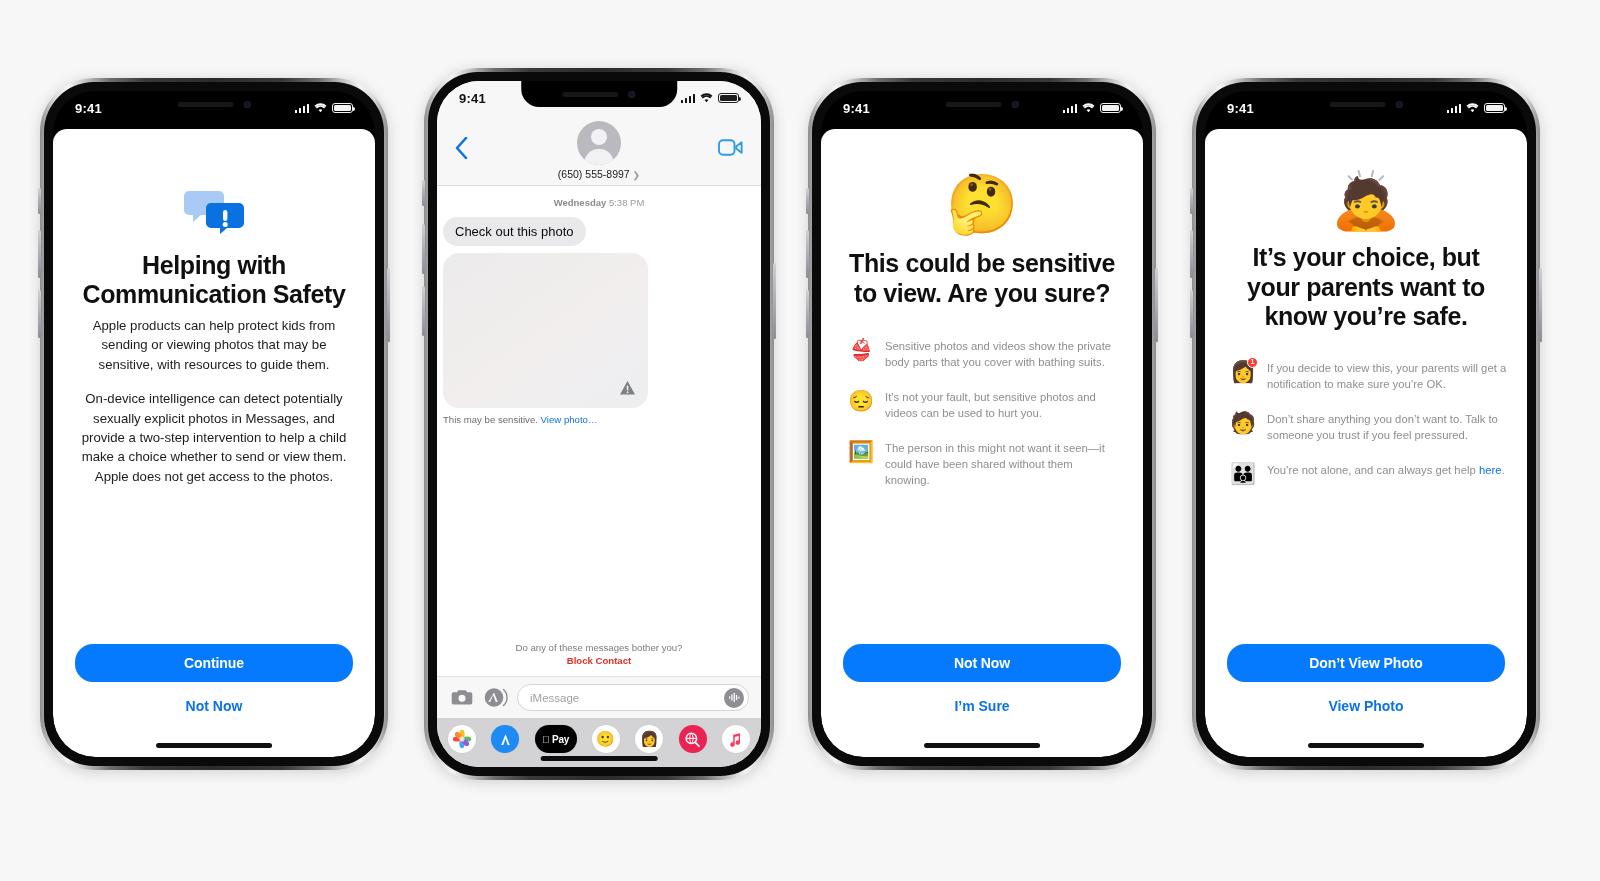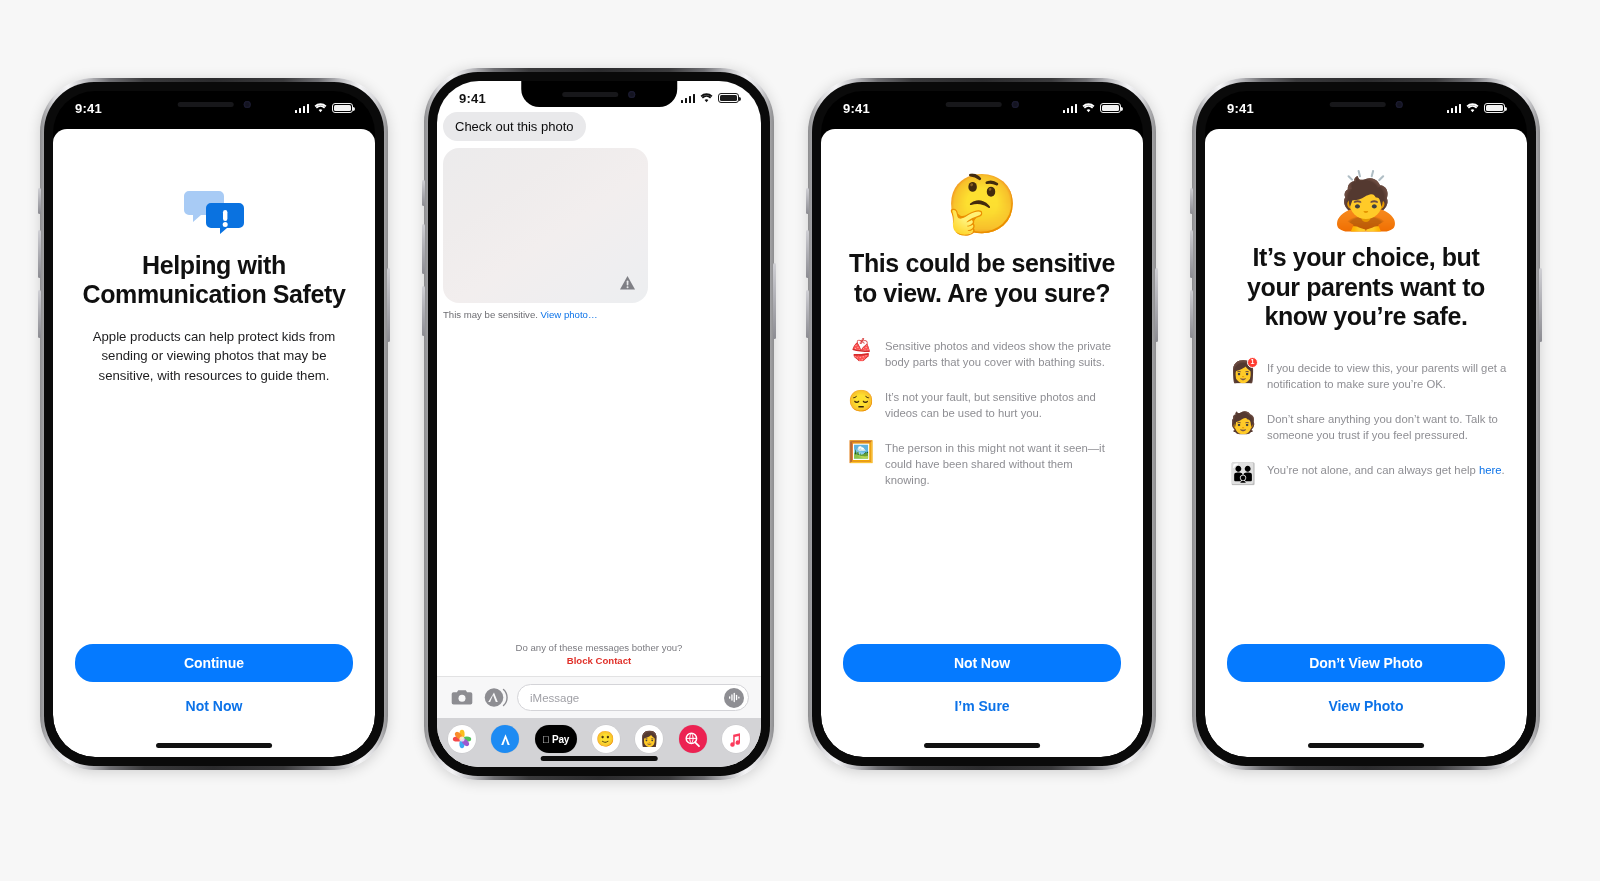--- a/index.html
+++ b/index.html
@@ -312,22 +312,23 @@
           <div style="padding-top:58px;" class="pad">
             <div class="hero-emoji">
               <svg width="62" height="48" viewBox="0 0 62 48" style="display:block;margin:0 auto;">
                 <path d="M6 4h30a5 5 0 0 1 5 5v14a5 5 0 0 1-5 5H18l-8 7v-7H6a5 5 0 0 1-5-5V9a5 5 0 0 1 5-5z" fill="#a8cbf5"></path>
                 <path d="M28 16h28a5 5 0 0 1 5 5v15a5 5 0 0 1-5 5H44l-7 6v-6h-9a5 5 0 0 1-5-5V21a5 5 0 0 1 5-5z" fill="#0a72e0"></path>
                 <rect x="40" y="23" width="4.4" height="11" rx="2.2" fill="#fff"></rect>
                 <circle cx="42.2" cy="37.5" r="2.5" fill="#fff"></circle>
               </svg>
             </div>
             <div class="title" style="font-size:25px; line-height:1.16; margin-top:16px;">Helping with Communication Safety</div>
-            <div style="margin-top:18px;">
+            <div style="margin-top:7px;">
               <p class="body-p">Apple products can help protect kids from sending or viewing photos that may be sensitive, with resources to guide them.</p>
+              <p class="body-p">On-device intelligence can detect potentially sexually explicit photos in Messages, and provide a two-step intervention to help a child make a choice whether to send or view them. Apple does not get access to the photos.</p>
             </div>
           </div>
 
           <div class="cta-wrap">
             <div class="cta-primary">Continue</div>
             <div class="cta-secondary">Not Now</div>
           </div>
           <div class="home-ind light"></div>
         </div>
       </div>
@@ -357,20 +358,40 @@
             <span class="wifi">
               <svg width="13" height="10" viewBox="0 0 13 10">
                   <path d="M6.5 9.2 4.6 7.1a2.9 2.9 0 0 1 3.8 0zM2.9 5.4a5.4 5.4 0 0 1 7.2 0l1.2-1.3a7.2 7.2 0 0 0-9.6 0z" fill="currentColor"></path>
                   <path d="M.5 2.7a8.9 8.9 0 0 1 12 0L11.3 4a7.2 7.2 0 0 0-9.6 0z" fill="currentColor"></path>
                 </svg>
             </span>
             <span class="batt"></span>
           </span>
         </div>
 
+        <div class="msg-nav">
+          <div class="msg-back">
+            <svg width="13" height="22" viewBox="0 0 13 22">
+                <path d="M11 1 2 11l9 10" fill="none" stroke="currentColor" stroke-width="2.6" stroke-linecap="round" stroke-linejoin="round"></path>
+              </svg>
+          </div>
+          <div class="msg-video">
+            <svg width="25" height="17" viewBox="0 0 25 17">
+                <rect x="1" y="1.2" width="15.5" height="14.6" rx="4" fill="none" stroke="currentColor" stroke-width="1.9"></rect>
+                <path d="M18.2 7.4 23.6 3.3v10.4l-5.4-4.1z" fill="none" stroke="currentColor" stroke-width="1.9" stroke-linejoin="round"></path>
+              </svg>
+          </div>
+          <div class="msg-contact">
+            <div class="avatar"></div>
+            <div class="msg-number">
+              <span>(650) 555-8997</span>
+              <span class="chev">❯</span>
+            </div>
+          </div>
+        </div>
 
         <div class="msg-thread">
           <div class="msg-ts">
             <span style="font-weight:bold;color:#8b8b90">Wednesday</span>
             <span>5:38 PM</span>
           </div>
           <div>
             <div class="bubble-in">Check out this photo</div>
           </div>
           <div class="photo-blur">

